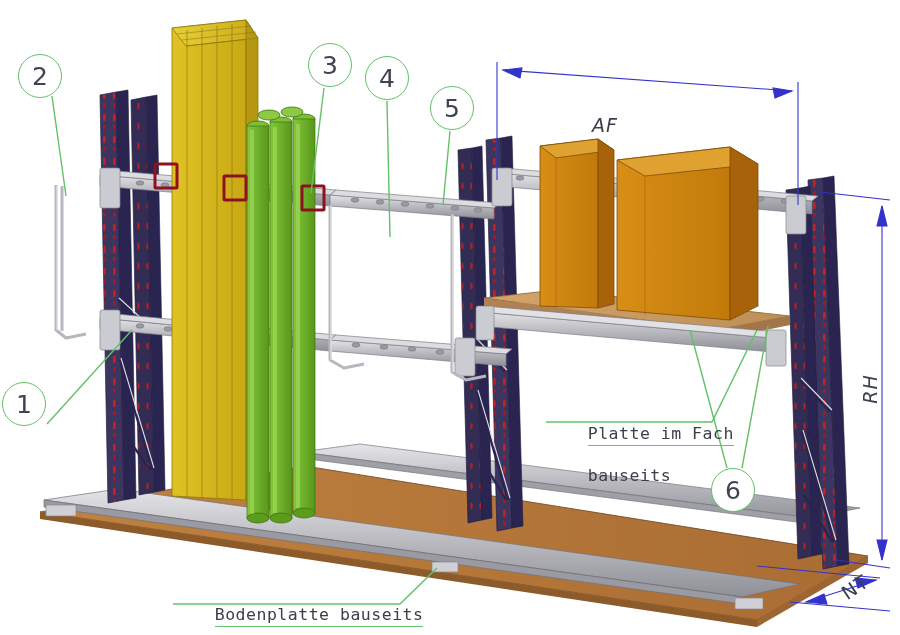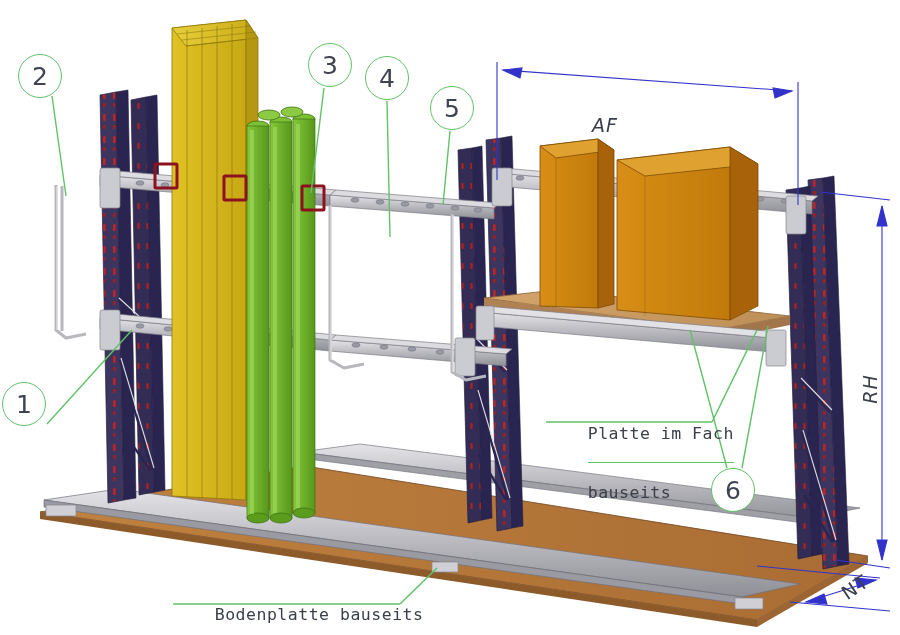--- a/index.html
+++ b/index.html
@@ -14,21 +14,21 @@
   .callout{position:absolute;width:44px;height:44px;border-radius:50%;
            border:1.6px solid #63c168;background:#ffffff;
            display:flex;align-items:center;justify-content:center;
            font-family:"DejaVu Sans","Liberation Sans",sans-serif;
            font-size:25px;color:#3f4450;font-weight:400;line-height:1;
            box-sizing:border-box;}
 
   
   .note{position:absolute;color:#3a3f49;font-size:16.5px;letter-spacing:.5px;
         white-space:pre;line-height:20px;}
-  .note .u{border-bottom:1.6px solid #63c168;padding-bottom:18px;display:inline-block;text-align:right;}
+  .note .u{border-bottom:1.6px solid #63c168;padding-bottom:1px;display:inline-block;text-align:right;}
 
   
   .dim{position:absolute;color:#3a3f49;
        font-family:"DejaVu Sans","Liberation Sans",sans-serif;
        font-size:19px;font-style:italic;letter-spacing:1px;}
   .dim.rot{transform:rotate(-90deg);transform-origin:50% 50%;}
   .dim.nt{transform:rotate(-34deg);transform-origin:50% 50%;font-style:normal;}
 </style>
 </head>
 <body>

